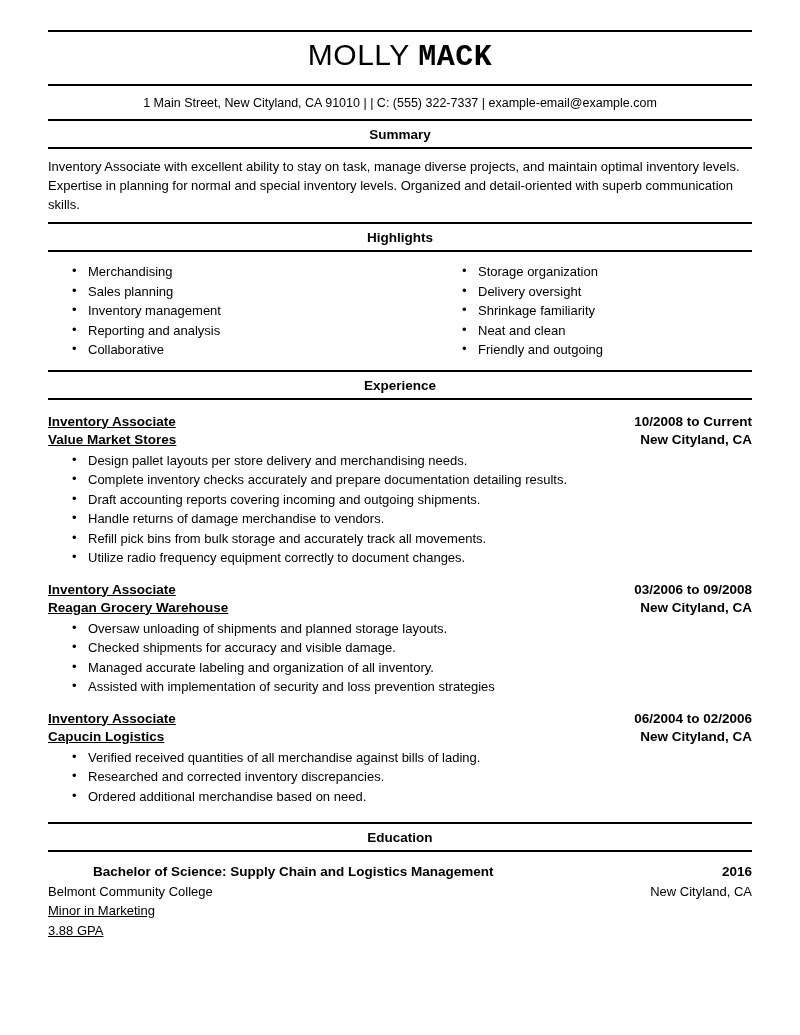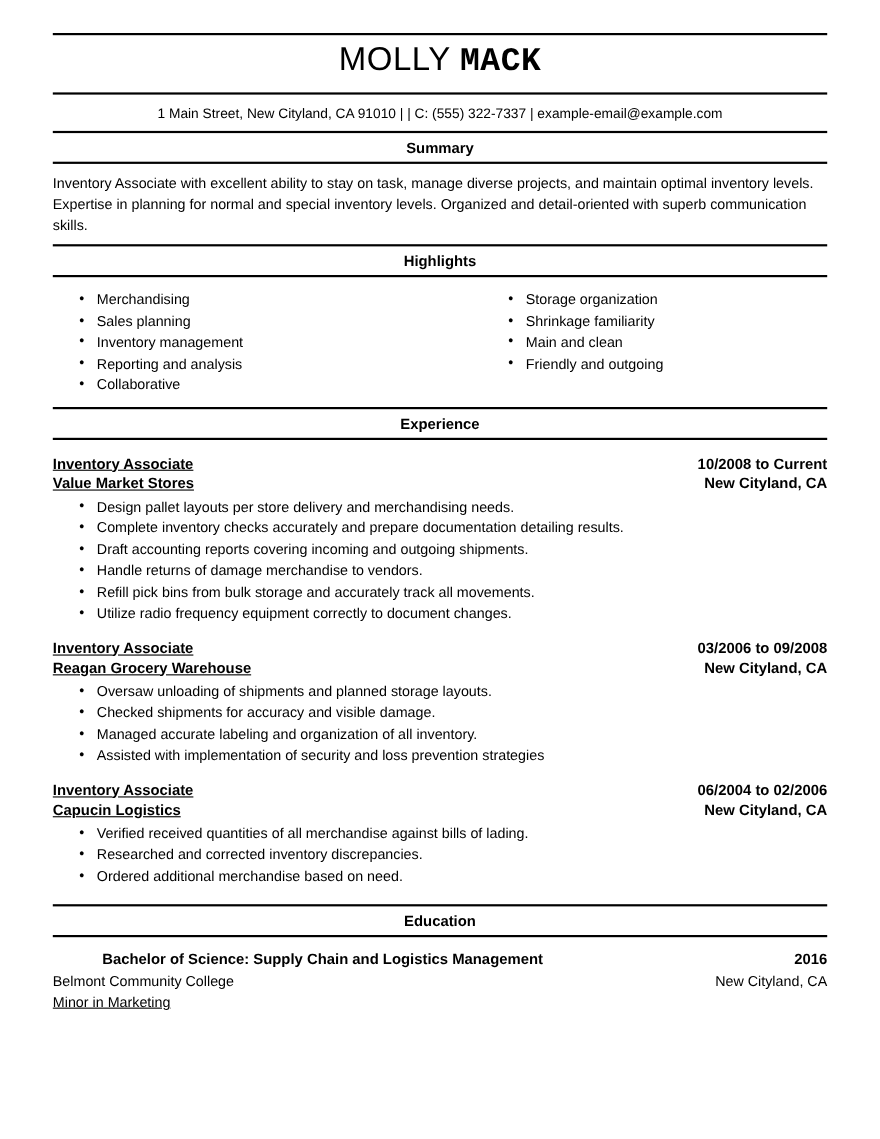--- a/index.html
+++ b/index.html
@@ -176,22 +176,23 @@
         <li>Merchandising</li>
         <li>Sales planning</li>
         <li>Inventory management</li>
         <li>Reporting and analysis</li>
         <li>Collaborative</li>
       </ul>
     </div>
     <div class="hl-col right">
       <ul class="bullets">
         <li>Storage organization</li>
+        <li>Delivery oversight</li>
         <li>Shrinkage familiarity</li>
-        <li>Main and clean</li>
+        <li>Neat and clean</li>
         <li>Friendly and outgoing</li>
       </ul>
     </div>
   </div>
   <div class="rule"></div>
 
   <div class="section-title">Experience</div>
   <div class="rule"></div>
 
   <div class="spacer-10"></div>
@@ -259,15 +260,16 @@
   <div>
     <div class="edu-row head">
       <div>Bachelor of Science: Supply Chain and Logistics Management</div>
       <div>2016</div>
     </div>
     <div class="edu-row">
       <div>Belmont Community College</div>
       <div>New Cityland, CA</div>
     </div>
     <div class="edu-plain">Minor in Marketing</div>
+    <div class="edu-plain">3.88 GPA</div>
   </div>
 
 </div>
 
 </body></html>

